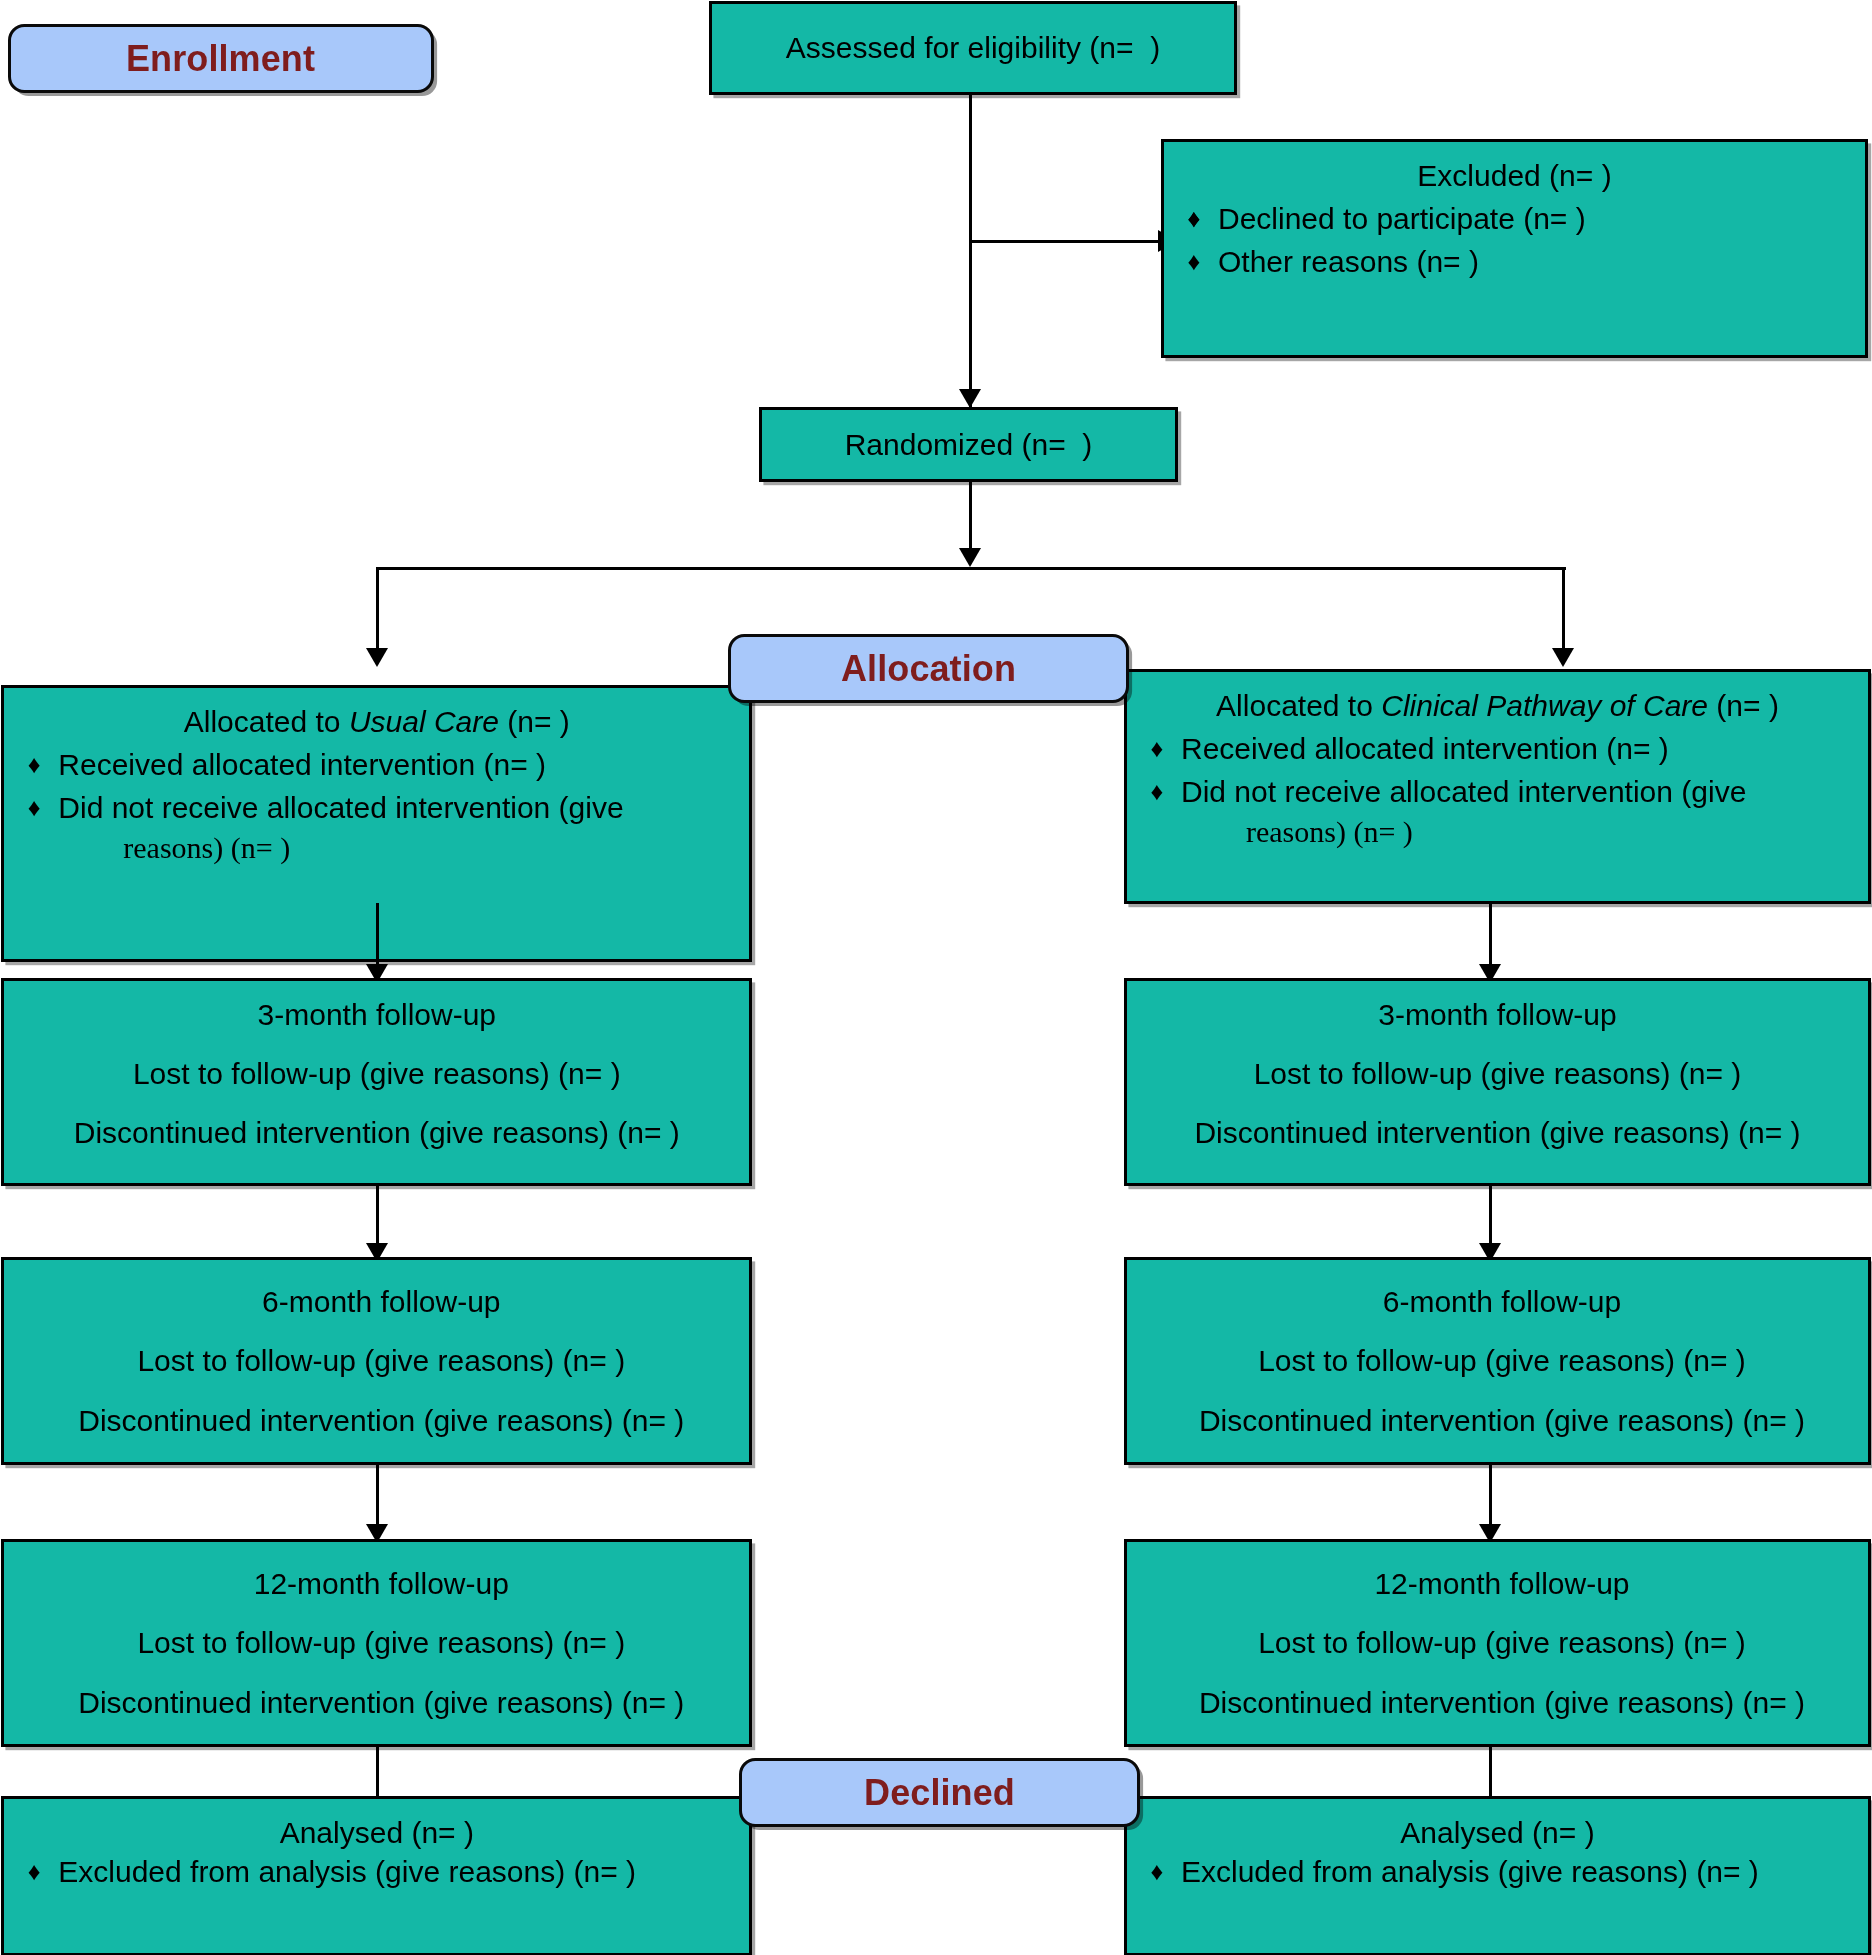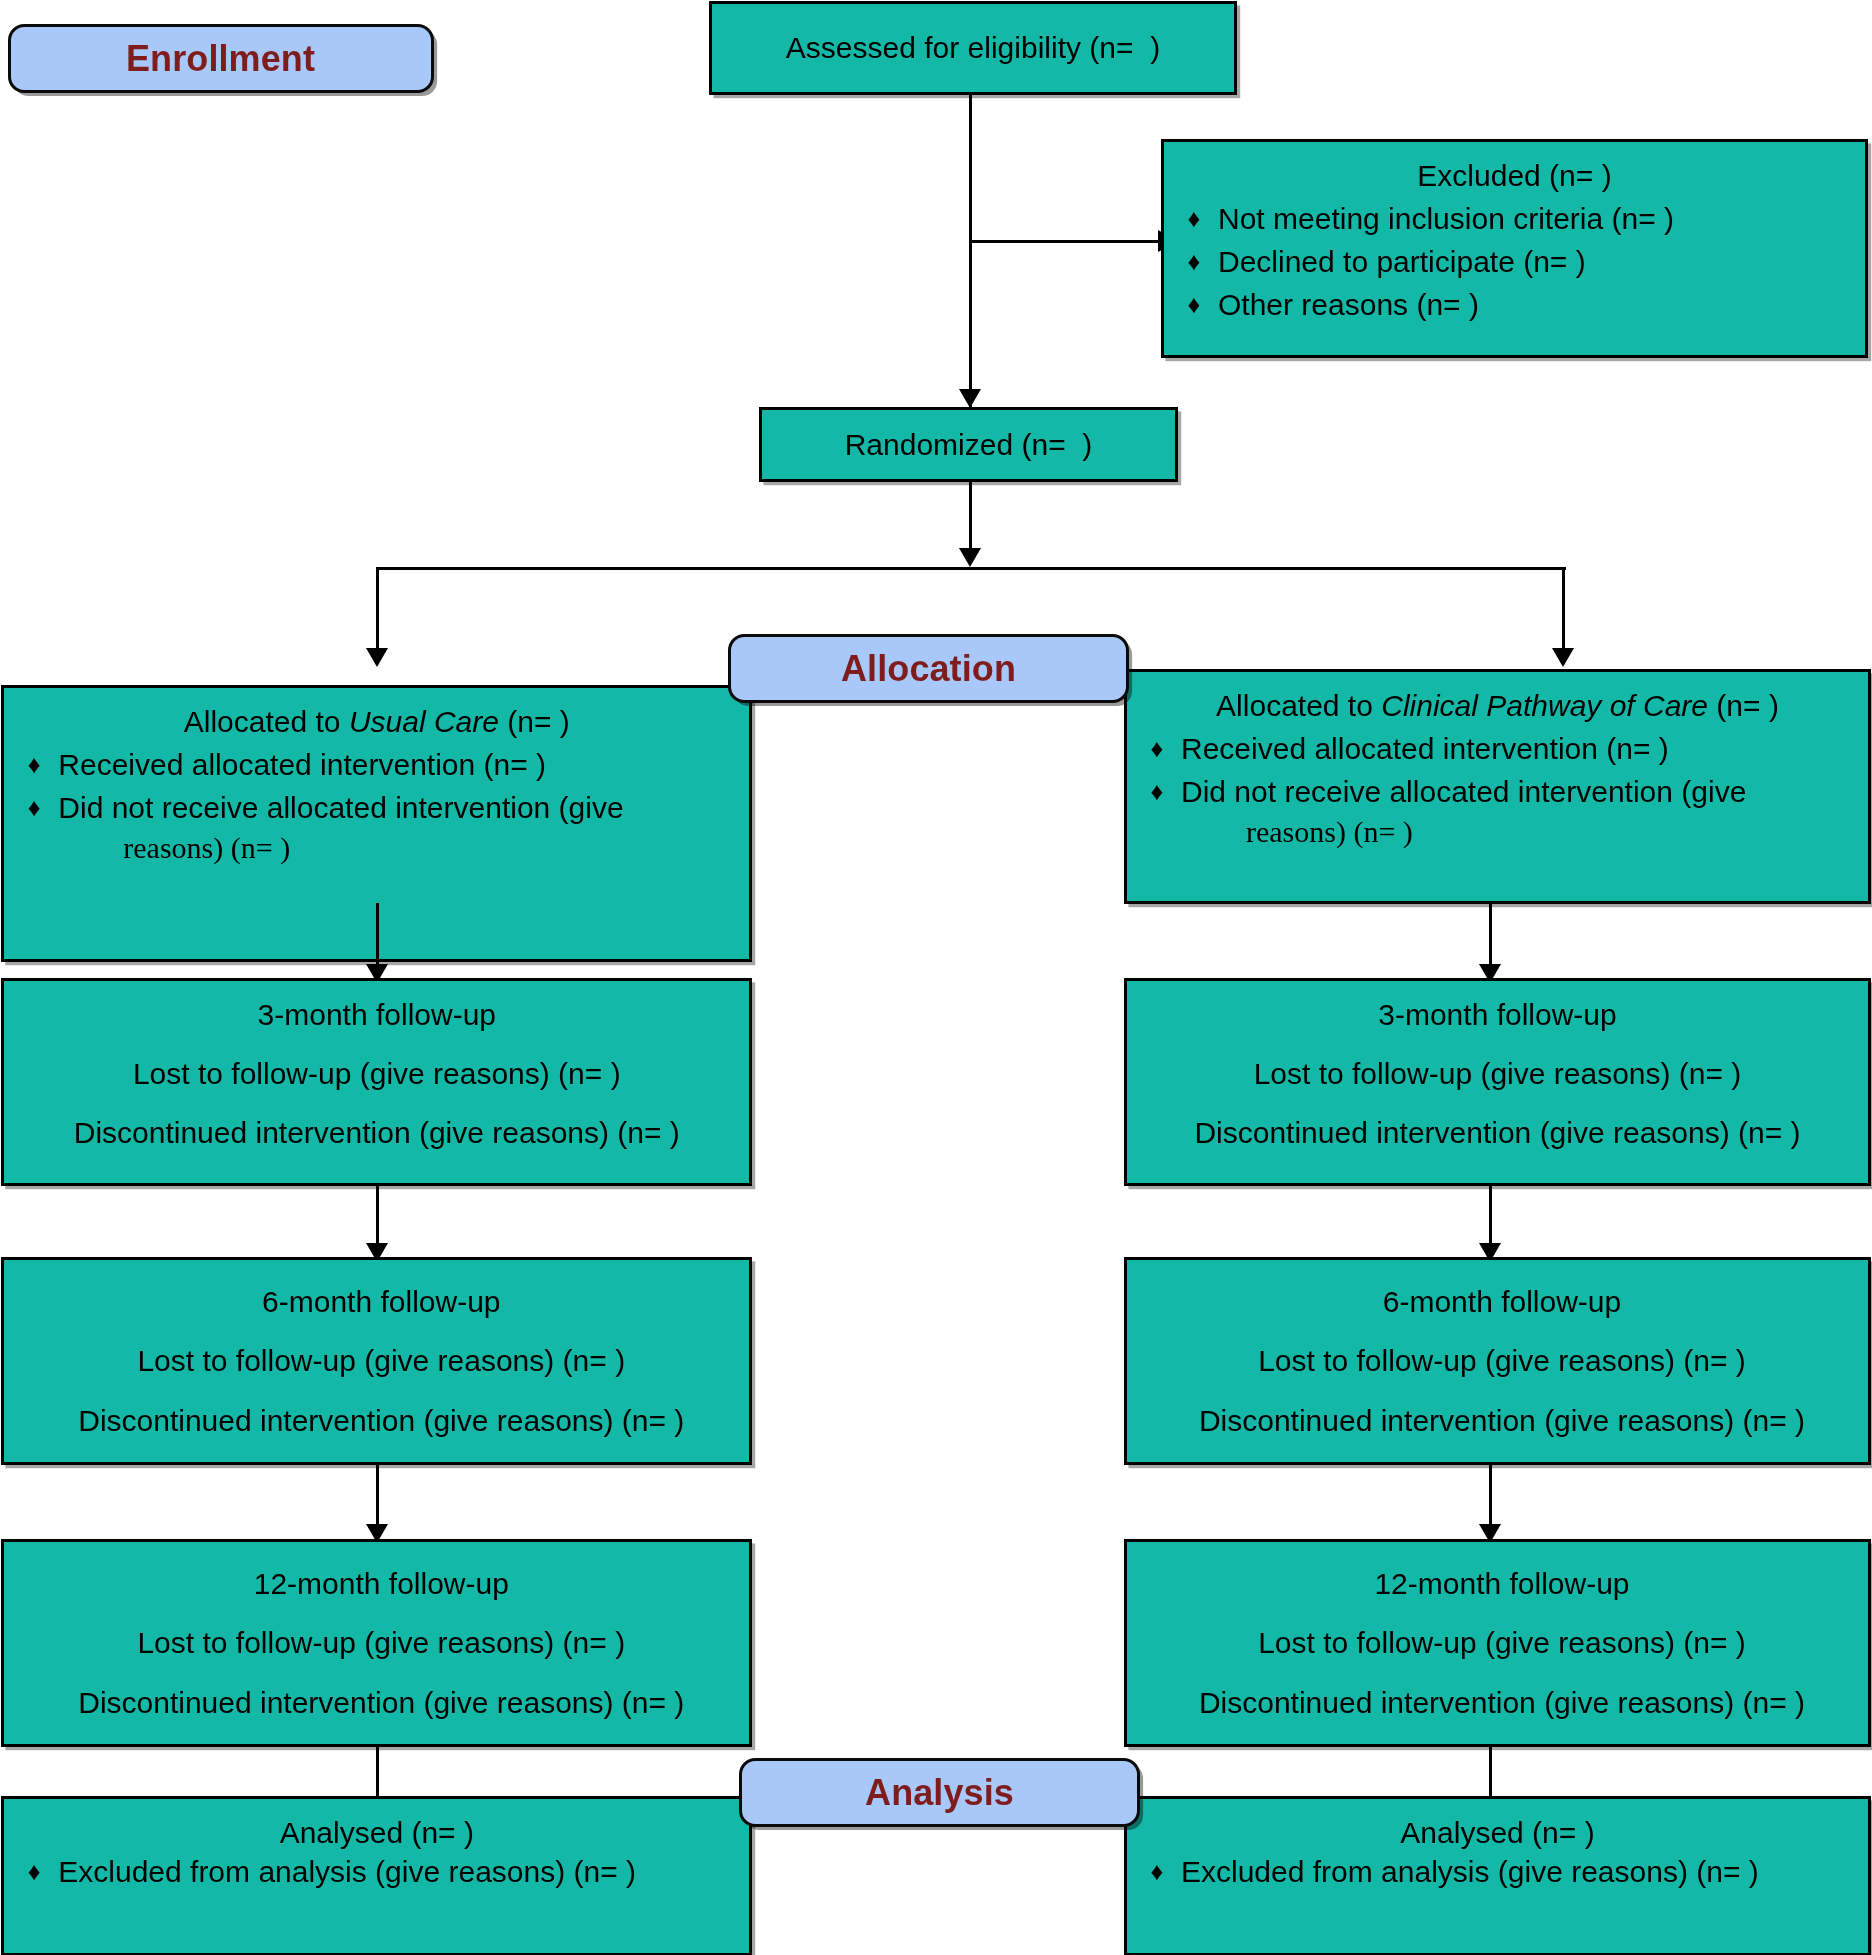--- a/index.html
+++ b/index.html
@@ -127,21 +127,20 @@
   <div class="hline" style="left:969px; top:240px; width:194px;"></div>
   <div class="arrow-right" style="left:1158px; top:230px;"></div>
 
   <div class="arrow-down" style="left:959px; top:389px;"></div>
 
   <div class="box" style="left:1161px; top:139px; width:707px; height:219px;">
     <div class="inner">
       <div class="plain-line">Excluded  (n=  )</div>
       <div class="bullet-line">
         <span class="dia">♦</span>
-        <span>Not meeting inclusion criteria (n=  )</span>
       </div>
       <div class="bullet-line">
         <span class="dia">♦</span>
         <span>Declined to participate (n=  )</span>
       </div>
       <div class="bullet-line">
         <span class="dia">♦</span>
         <span>Other reasons (n=  )</span>
       </div>
     </div>
@@ -258,21 +257,21 @@
       <div class="plain-line gap-line">Discontinued intervention (give reasons) (n=  )</div>
     </div>
   </div>
 
   <div class="vline" style="left:376px; top:1747px; height:66px;"></div>
   <div class="arrow-down" style="left:366px; top:1803px;"></div>
   <div class="vline" style="left:1489px; top:1747px; height:66px;"></div>
   <div class="arrow-down" style="left:1479px; top:1803px;"></div>
 
   <div class="pill" style="left:739px; top:1758px; width:401px; height:69px;">
-    <span>Analysis</span>
+    <span>Declined</span>
   </div>
 
   <div class="box" style="left:1.3px; top:1796px; width:751px; height:160px;">
     <div class="inner">
       <div class="plain-line">Analysed  (n=  )</div>
       <div class="bullet-line" style="margin-top:7.5px;">
         <span class="dia">♦</span>
         <span>Excluded from analysis (give reasons) (n=  )</span>
       </div>
     </div>

